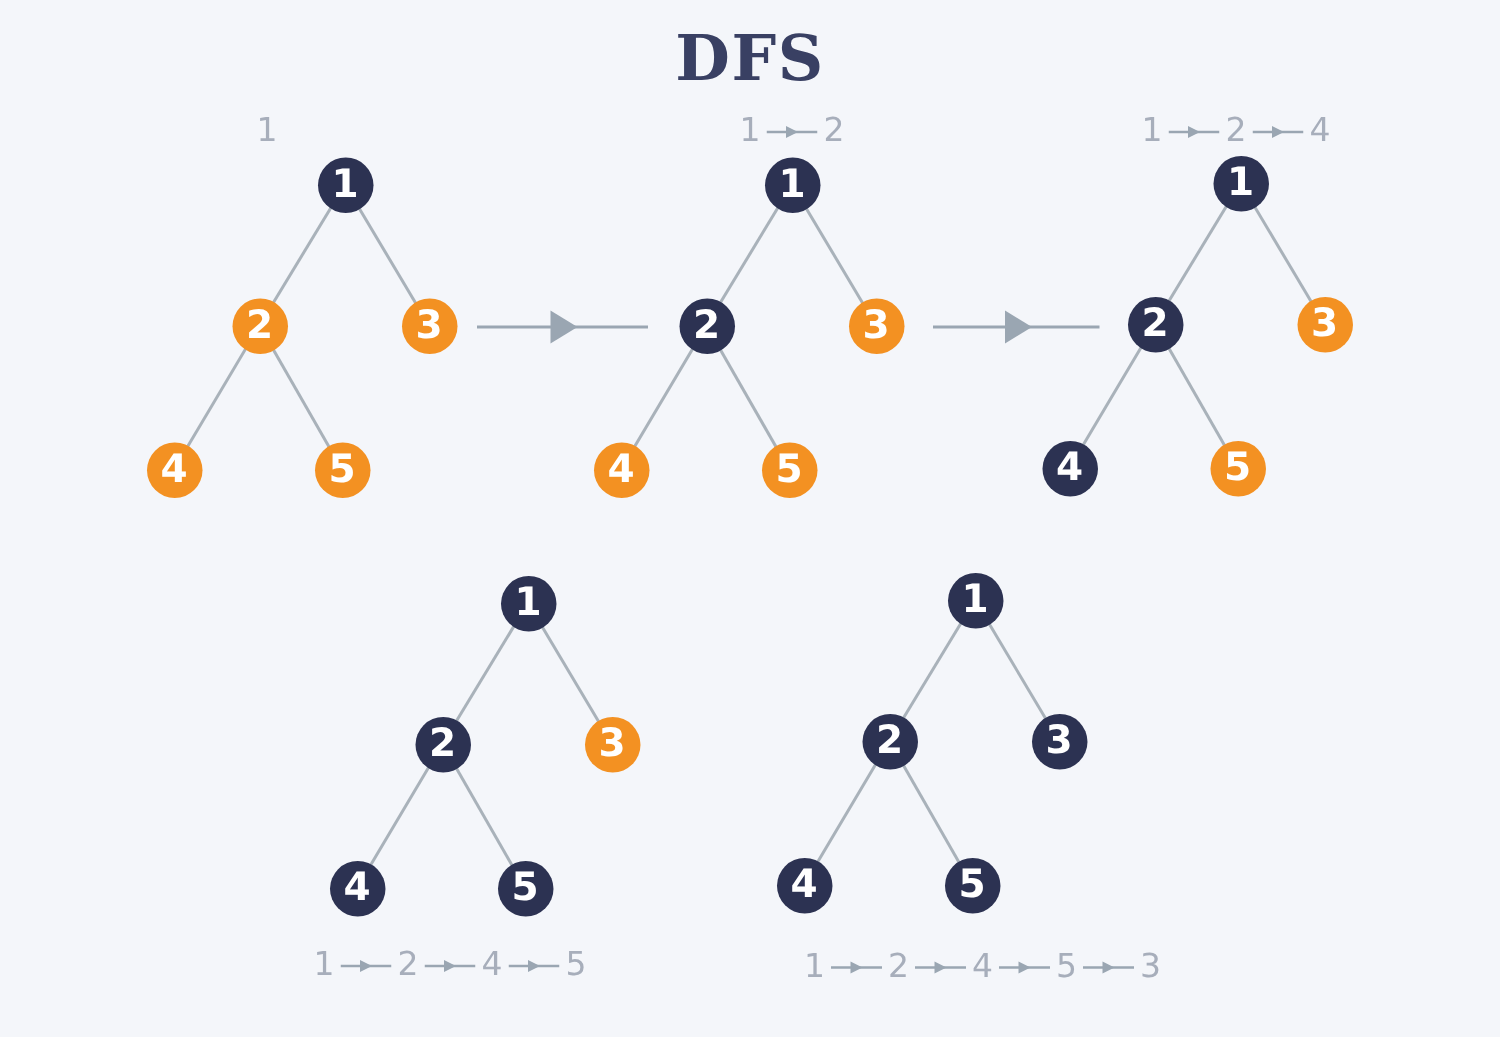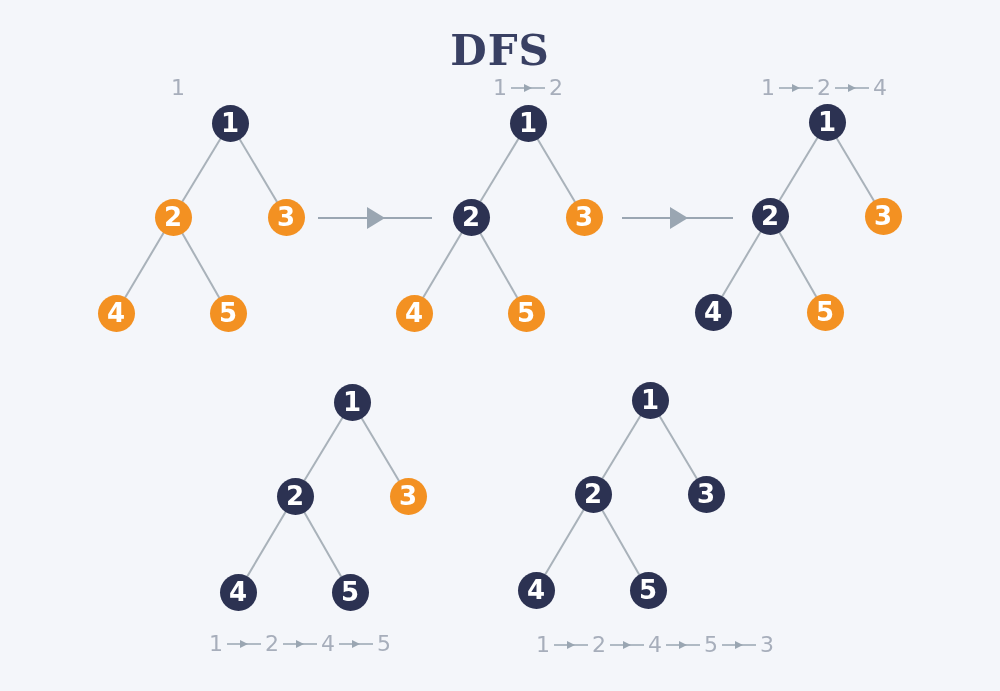--- a/index.html
+++ b/index.html
@@ -8,21 +8,21 @@
   .stage {
     position: relative;
     width: 1000px;
     height: 691px;
     background: var(--bg, #f4f6fa);
     overflow: hidden;
   }
 
   .title {
     position: absolute;
-    top: 28px;
+    top: 16px;
     left: 0;
     width: 100%;
     margin: 0;
     text-align: center;
     font-family: "DejaVu Serif", serif;
     font-weight: bold;
     font-size: 42px;
     line-height: 1.1;
     letter-spacing: 1px;
     color: var(--title, #394063);

